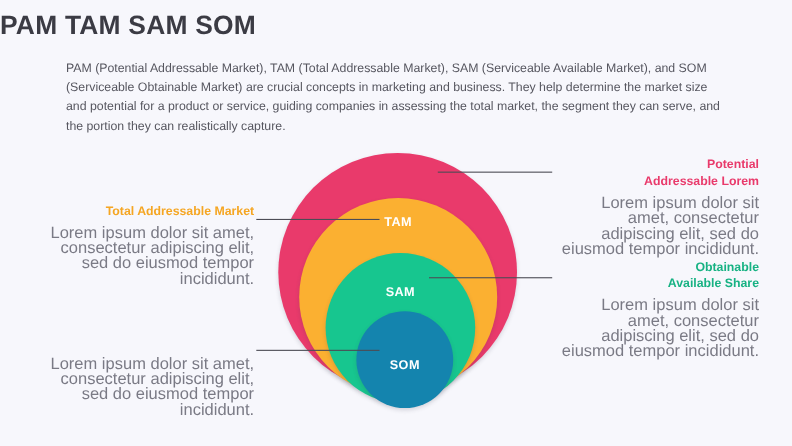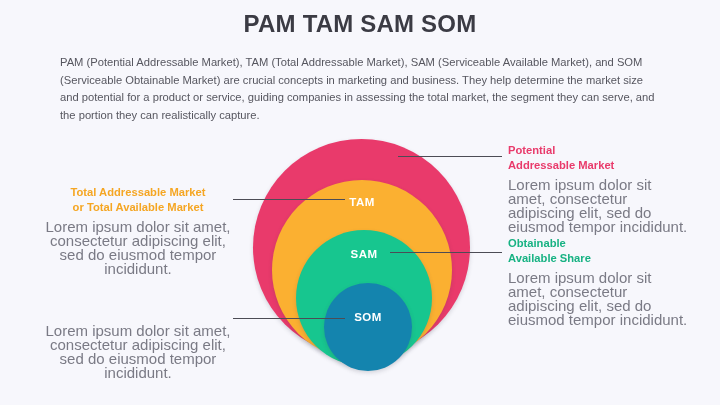--- a/index.html
+++ b/index.html
@@ -19,21 +19,20 @@
     width: 720px;
     height: 405px;
   }
 
   
   .title {
     position: absolute;
     left: 0;
     top: 10px;
     width: 720px;
-    text-align: center;
     font-size: 24px;
     font-weight: bold;
     color: #3b3b44;
     letter-spacing: 0.2px;
   }
   .intro {
     position: absolute;
     left: 60px;
     top: 54px;
     width: 600px;
@@ -88,41 +87,41 @@
     position: absolute;
     width: 100%;
     text-align: center;
     color: #ffffff;
     font-size: 11.5px;
     font-weight: bold;
     letter-spacing: 0.4px;
   }
   .lbl-pam { top: 29px; margin-top: 32px; }
   .lbl-tam { top: 16px; }
-  .lbl-sam { top: 18px; }
-  .lbl-som { top: 28px; }
+  .lbl-sam { top: 30px; }
+  .lbl-som { top: 43px; }
 
   
   .leader {
     position: absolute;
     height: 1px;
     background: #4c4c55;
   }
   .leader-pam { left: 398px; top: 156px; width: 104px; }
   .leader-tam { left: 233px; top: 199px; width: 112px; }
   .leader-sam { left: 390px; top: 252px; width: 112px; }
   .leader-som { left: 233px; top: 318px; width: 112px; }
 
   
   .callout {
     position: absolute;
     width: 182px;
   }
-  .callout.left { text-align: center; }
-  .callout.right { text-align: left; }
+  .callout.left { text-align: right; }
+  .callout.right { text-align: right; }
   .callout-title {
     font-size: 11.2px;
     font-weight: bold;
     line-height: 15px;
     margin: 0 0 5px 0;
   }
   .callout-body {
     font-size: 15px;
     line-height: 14px;
     color: #7a7a85;
@@ -170,37 +169,36 @@
     <div class="leader leader-pam"></div>
     <div class="leader leader-tam"></div>
     <div class="leader leader-sam"></div>
     <div class="leader leader-som"></div>
 
   </div>
 
   <div class="callout right co-pam">
     <p class="callout-title">
       <span>Potential</span><br>
-      <span>Addressable Market</span>
+      <span>Addressable Lorem</span>
     </p>
     <p class="callout-body">Lorem ipsum dolor sit amet, consectetur adipiscing elit, sed do eiusmod tempor incididunt.</p>
   </div>
 
   <div class="callout right co-sam">
     <p class="callout-title">
       <span>Obtainable</span><br>
       <span>Available Share</span>
     </p>
     <p class="callout-body">Lorem ipsum dolor sit amet, consectetur adipiscing elit, sed do eiusmod tempor incididunt.</p>
   </div>
 
   <div class="callout left co-tam">
     <p class="callout-title">
       <span>Total Addressable Market</span><br>
-      <span>or Total Available Market</span>
     </p>
     <p class="callout-body">Lorem ipsum dolor sit amet, consectetur adipiscing elit, sed do eiusmod tempor incididunt.</p>
   </div>
 
   <div class="callout left co-som">
     <p class="callout-title">
       <br>
     </p>
     <p class="callout-body">Lorem ipsum dolor sit amet, consectetur adipiscing elit, sed do eiusmod tempor incididunt.</p>
   </div>

